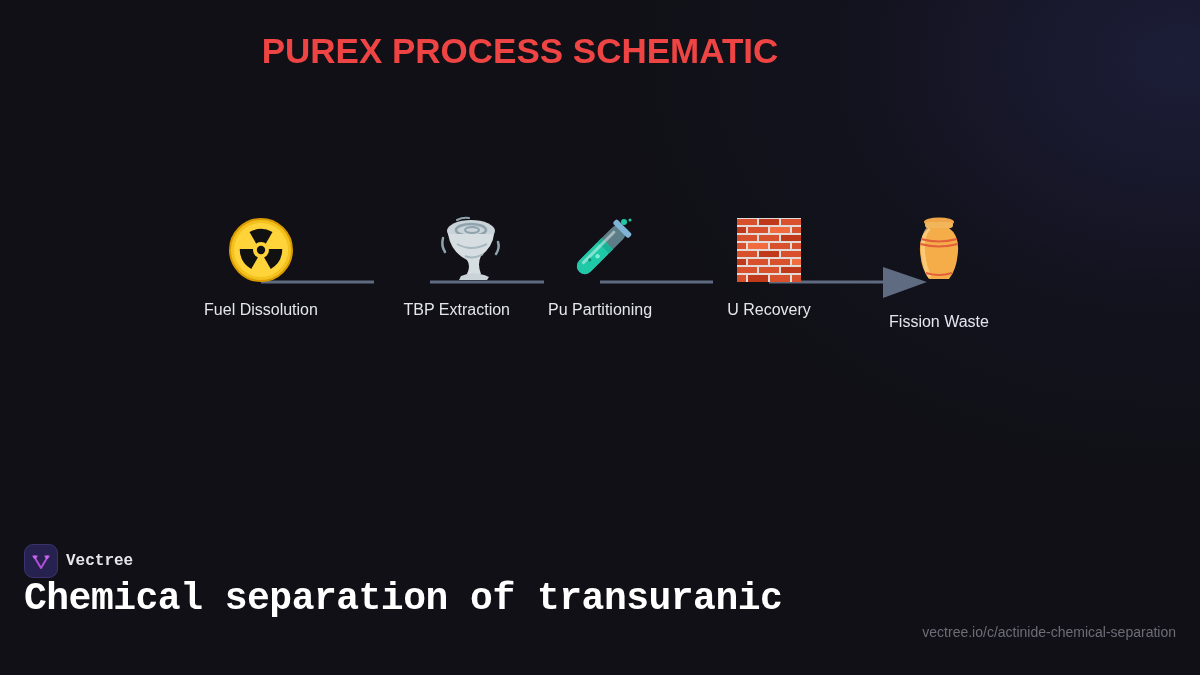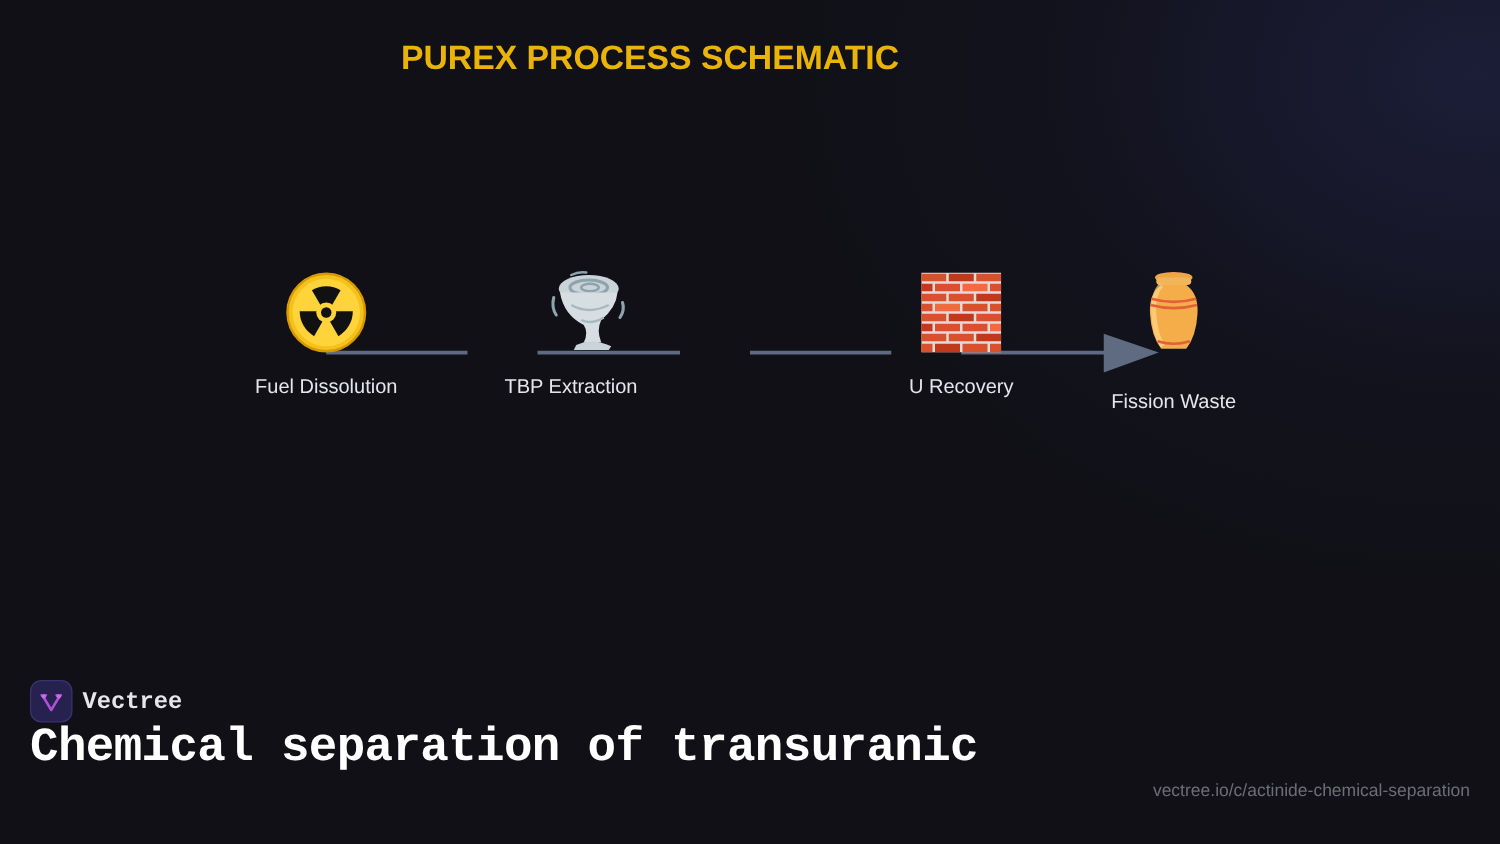--- a/index.html
+++ b/index.html
@@ -12,22 +12,22 @@
     .bg-glow {
       position: absolute; inset: 0;
       background:
         radial-gradient(ellipse 700px 520px at 1180px 60px, rgba(30,32,62,0.85) 0%, rgba(22,22,40,0.5) 45%, rgba(16,16,22,0) 80%);
       pointer-events: none;
     }
     .title {
       position: absolute; top: 31px; left: 0; width: 1040px;
       text-align: center;
       font-family: "Liberation Sans", sans-serif;
-      font-weight: bold; font-size: 27px;
-      color: #eab308;
+      font-weight: bold; font-size: 35px;
+      color: #ef4444;
       letter-spacing: 0px;
     }
     .diagram { position: absolute; left: 0; top: 0; width: 1200px; height: 487px; }
     .connectors { position: absolute; left: 0; top: 0; }
     .node {
       position: absolute; top: 212px; width: 160px;
       display: flex; flex-direction: column; align-items: center;
     }
     .node .icon {
       width: 80px; height: 76px;
@@ -44,21 +44,21 @@
       display: flex; align-items: center; gap: 8px;
     }
     .brand-logo {
       width: 34px; height: 34px; border-radius: 9px;
       background: #26214f;
       border: 1px solid #3a336e;
       display: flex; align-items: center; justify-content: center;
     }
     .brand-name {
       font-family: "Liberation Mono", monospace;
-      font-weight: bold; font-size: 19px; color: #e6e6ea;
+      font-weight: bold; font-size: 16px; color: #e6e6ea;
     }
     .headline {
       position: absolute; left: 24px; top: 582px; width: 800px;
       font-family: "Liberation Mono", monospace;
       font-weight: bold; font-size: 38px; line-height: 34px;
       color: #ffffff;
       letter-spacing: -0.5px;
     }
     .url {
       position: absolute; right: 24px; top: 624px;
@@ -111,20 +111,38 @@
         <path d="M28 40 Q36 44 46 38" stroke="#a8b8c0" stroke-width="2" fill="none"></path>
         <path d="M24 60 Q37 54 52 61 L50 64 L22 64 Z" fill="#c9d3d8"></path>
         <path d="M6 22 Q4 30 8 36" stroke="#8fa3ad" stroke-width="2.5" fill="none" stroke-linecap="round"></path>
         <path d="M61 26 Q63 32 59 38" stroke="#8fa3ad" stroke-width="2.5" fill="none" stroke-linecap="round"></path>
         <path d="M20 4 Q26 1 32 2" stroke="#8fa3ad" stroke-width="2" fill="none" stroke-linecap="round"></path>
       </svg>
     </div>
     <div class="label">TBP Extraction</div>
   </div>
 
+  <div class="node" style="left:520px;">
+    <div class="icon">
+      <svg width="70" height="68" viewBox="0 0 70 68">
+        <g transform="rotate(45 34 36)">
+          <rect x="26" y="2" width="16" height="62" rx="8" fill="#9fd8e6" opacity="0.55"></rect>
+          <rect x="26" y="24" width="16" height="40" rx="8" fill="#1fc9a8"></rect>
+          <rect x="26" y="24" width="16" height="6" fill="#18b396"></rect>
+          <rect x="23" y="0" width="22" height="6" rx="2" fill="#7fb4d6"></rect>
+          <rect x="29" y="10" width="3" height="46" rx="1.5" fill="#ffffff" opacity="0.45"></rect>
+          <circle cx="36" cy="40" r="2.2" fill="#7cf0d4"></circle>
+          <circle cx="33" cy="48" r="1.6" fill="#0e8f77"></circle>
+        </g>
+        <circle cx="59" cy="6" r="3" fill="#1fc9a8"></circle>
+        <circle cx="65" cy="4" r="1.5" fill="#1fc9a8"></circle>
+      </svg>
+    </div>
+    <div class="label">Pu Partitioning</div>
+  </div>
 
   <div class="node" style="left:689px;">
     <div class="icon">
       <svg width="64" height="64" viewBox="0 0 64 64">
         <rect x="0" y="0" width="64" height="64" fill="#e2dad6"></rect>
         <g fill="#d9502c">
           <rect x="0" y="1" width="20" height="6"></rect>
             <rect x="22" y="1" width="20" height="6" fill="#c0391b"></rect>
             <rect x="44" y="1" width="20" height="6"></rect>
           <rect x="0" y="9" width="9" height="6" fill="#c0391b"></rect>

